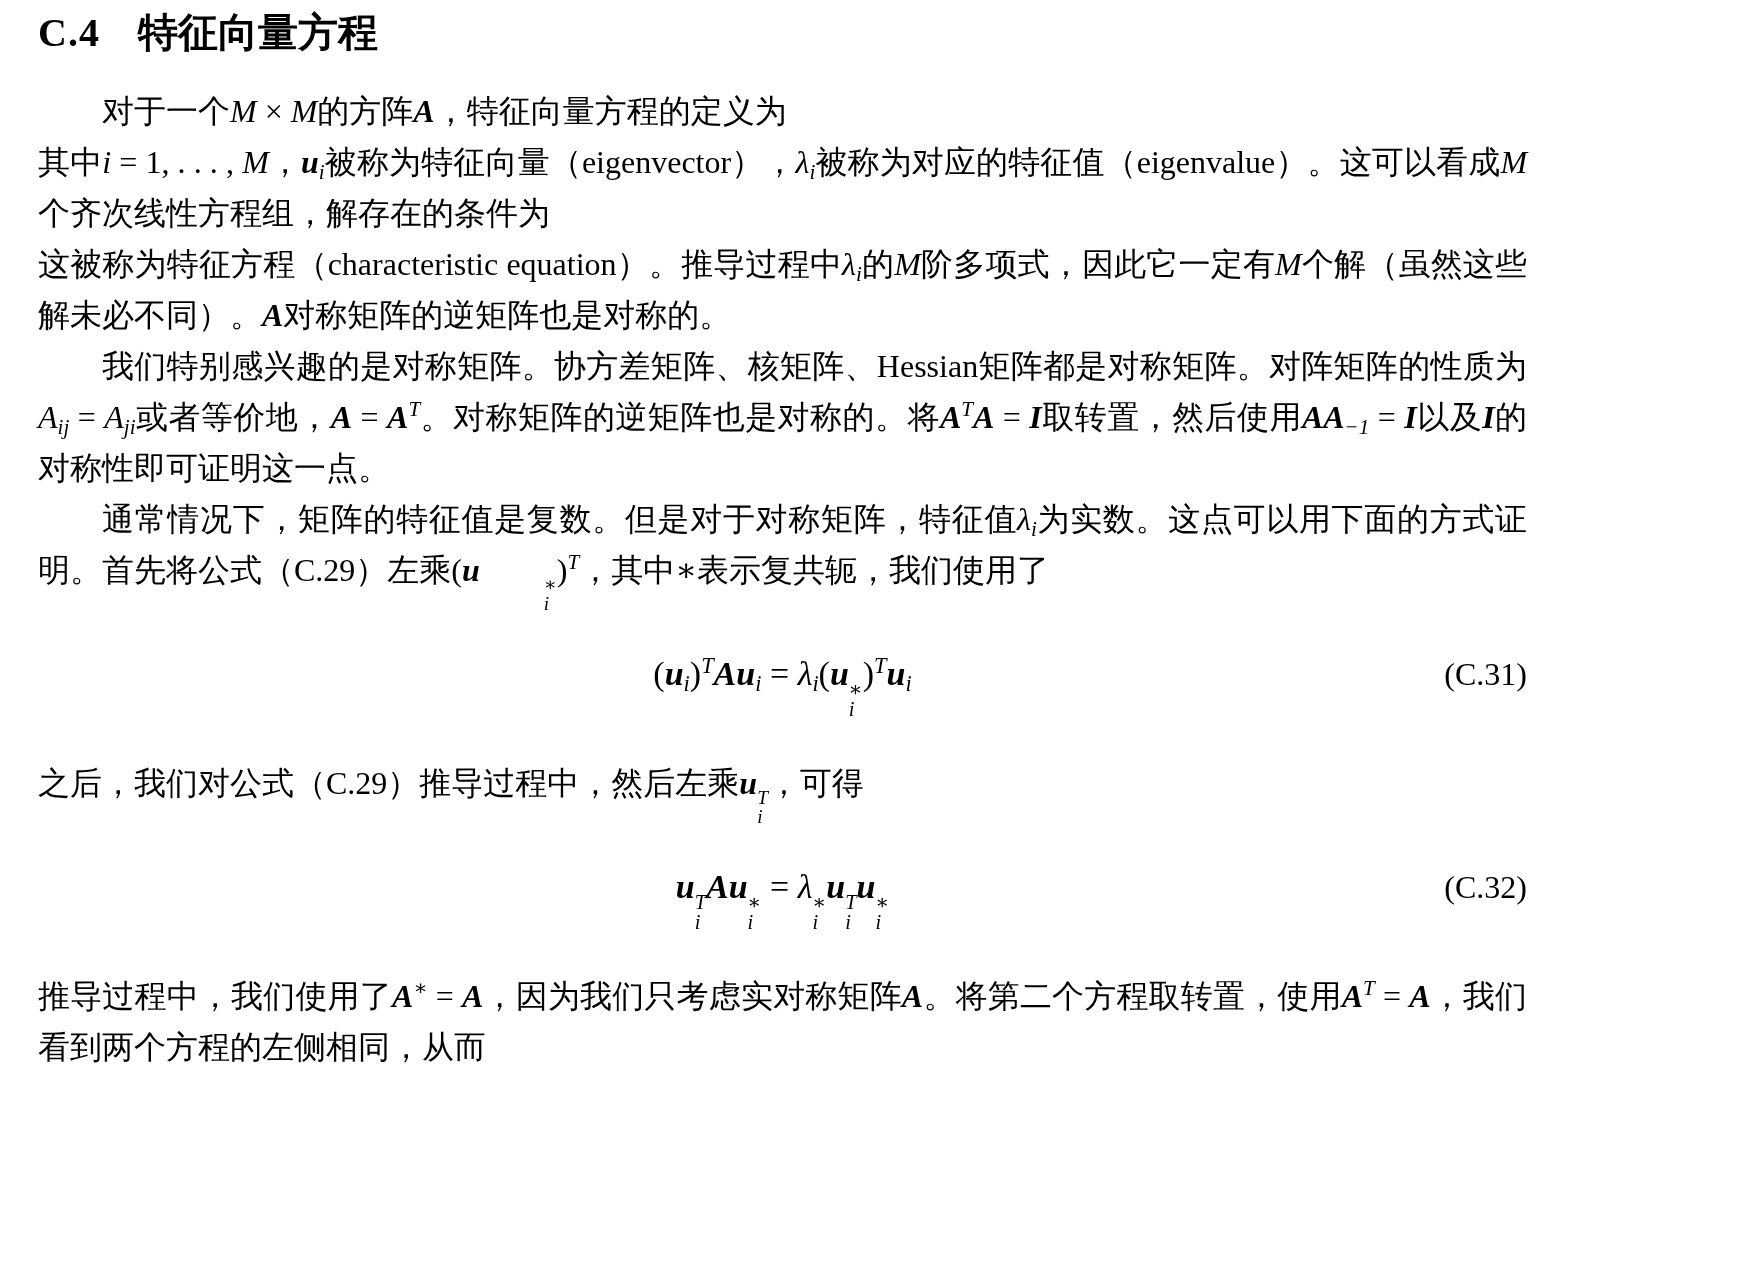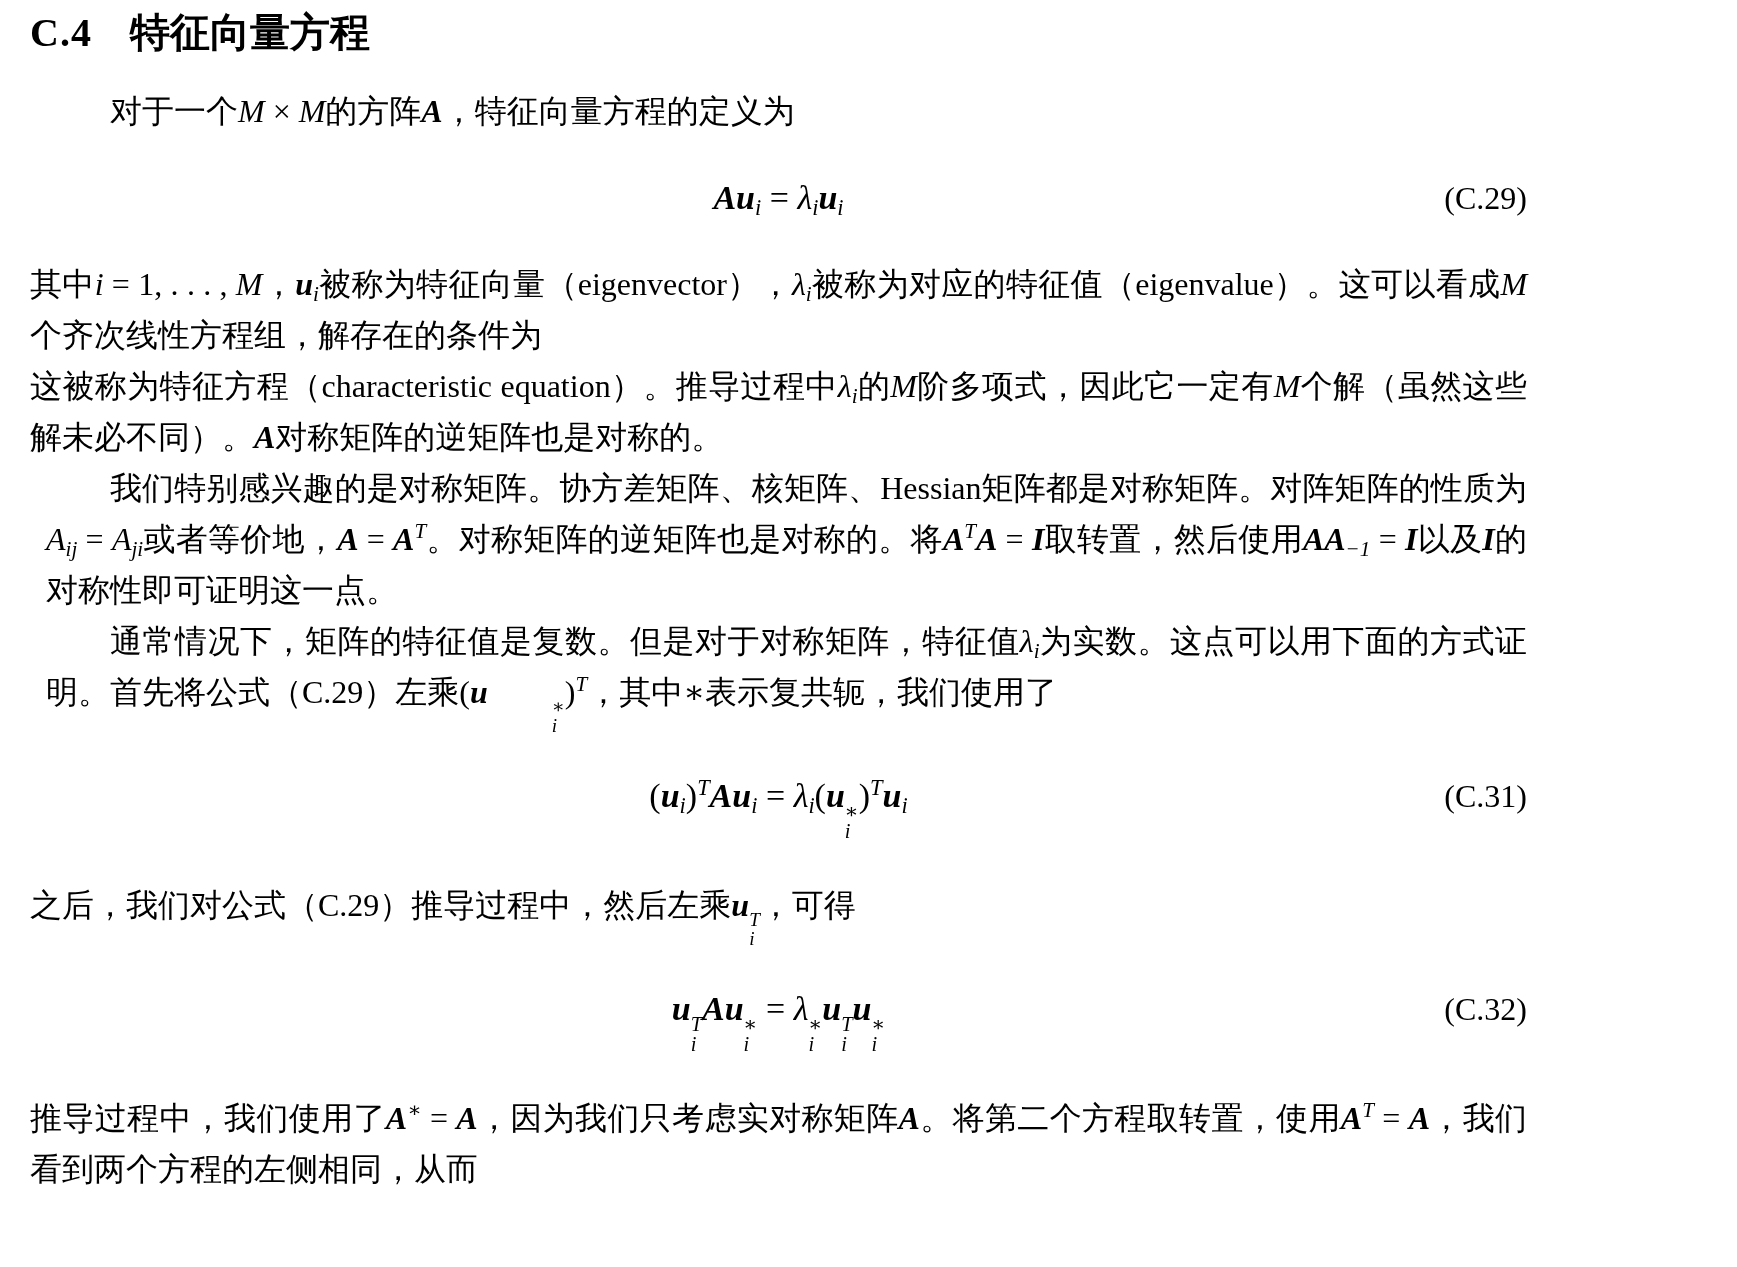--- a/index.html
+++ b/index.html
@@ -13,34 +13,34 @@
     height: 1267px;
     overflow: hidden;
     font-family: "Liberation Serif", "DejaVu Serif", serif;
     font-size: 32px;
     line-height: 51px;
   }
   .page {
     box-sizing: border-box;
     width: 100%;
     height: 100%;
-    padding: 8px 210px 0 30px;
+    padding: 8px 210px 0 38px;
   }
   h1.section-heading {
     font-size: 40px;
     line-height: 50px;
     font-weight: bold;
     margin: 0 0 28px 0;
   }
   h1.section-heading .sec-num { margin-right: 38px; letter-spacing: 1px; }
   p.para {
     margin: 0;
     text-align: justify;
   }
-  p.para.indent { text-indent: 2em; margin-left: 16px; }
+  p.para.indent { text-indent: 2em; }
   .equation {
     position: relative;
     text-align: center;
     margin: 38px 0;
     font-size: 34px;
     line-height: 46px;
   }
   .eq-number {
     position: absolute;
     right: 0;
@@ -67,21 +67,20 @@
 </style>
 </head>
 <body>
 
 <div class="page">
   <h1 class="section-heading">
     <span class="sec-num">C.4</span><span>特征向量方程</span>
   </h1>
   <div id="content">
       <p class="para indent"><span class="rt">对于一个</span><span class="rm">M</span><span class="rt"> × </span><span class="rm">M</span><span class="rt">的方阵</span><span class="rmb">A</span><span class="rt">，特征向量方程的定义为</span></p>
-      <div class="equation"><span><span class="rmb">A</span><span class="rmb">u</span><span class="rsub">i</span><span class="rt"> = </span><span class="rm">λ</span><span class="rsub">i</span><span class="rmb">u</span><span class="rsub">i</span></span><span class="eq-number">(C.29)</span></div>
       <p class="para"><span class="rt">其中</span><span class="rm">i</span><span class="rt"> = 1, . . . , </span><span class="rm">M</span><span class="rt">，</span><span class="rmb">u</span><span class="rsub">i</span><span class="rt">被称为特征向量（eigenvector），</span><span class="rm">λ</span><span class="rsub">i</span><span class="rt">被称为对应的特征值（eigenvalue）。这可以看成</span><span class="rm">M</span><span class="rt">个齐次线性方程组，解存在的条件为</span></p>
       <p class="para"><span class="rt">这被称为特征方程（characteristic equation）。推导过程中</span><span class="rm">λ</span><span class="rsub">i</span><span class="rt">的</span><span class="rm">M</span><span class="rt">阶多项式，因此它一定有</span><span class="rm">M</span><span class="rt">个解（虽然这些解未必不同）。</span><span class="rmb">A</span><span class="rt">对称矩阵的逆矩阵也是对称的。</span></p>
       <p class="para indent"><span class="rt">我们特别感兴趣的是对称矩阵。协方差矩阵、核矩阵、Hessian矩阵都是对称矩阵。对阵矩阵的性质为</span><span class="rm">A</span><span class="rsub">ij</span><span class="rt"> = </span><span class="rm">A</span><span class="rsub">ji</span><span class="rt">或者等价地，</span><span class="rmb">A</span><span class="rt"> = </span><span class="rmb">A</span><span class="rsup">T</span><span class="rt">。对称矩阵的逆矩阵也是对称的。将</span><span class="rmb">A</span><span class="rsup">T</span><span class="rmb">A</span><span class="rt"> = </span><span class="rmb">I</span><span class="rt">取转置，然后使用</span><span class="rmb">A</span><span class="rmb">A</span><span class="rsub">−1</span><span class="rt"> = </span><span class="rmb">I</span><span class="rt">以及</span><span class="rmb">I</span><span class="rt">的对称性即可证明这一点。</span></p>
       <p class="para indent"><span class="rt">通常情况下，矩阵的特征值是复数。但是对于对称矩阵，特征值</span><span class="rm">λ</span><span class="rsub">i</span><span class="rt">为实数。这点可以用下面的方式证明。首先将公式（C.29）左乘</span><span class="rt">(</span><span class="rmb">u</span><span class="rst">
           <span class="rst-sup">∗</span>
           <span class="rst-sub">i</span>
         </span><span class="rt">)</span><span class="rsup">T</span><span class="rt">，其中</span><span class="rt">∗</span><span class="rt">表示复共轭，我们使用了</span></p>
       <div class="equation"><span><span class="rt">(</span><span class="rmb">u</span><span class="rsub">i</span><span class="rt">)</span><span class="rsup">T</span><span class="rmb">A</span><span class="rmb">u</span><span class="rsub">i</span><span class="rt"> = </span><span class="rm">λ</span><span class="rsub">i</span><span class="rt">(</span><span class="rmb">u</span><span class="rst">
             <span class="rst-sup">∗</span>
             <span class="rst-sub">i</span>

